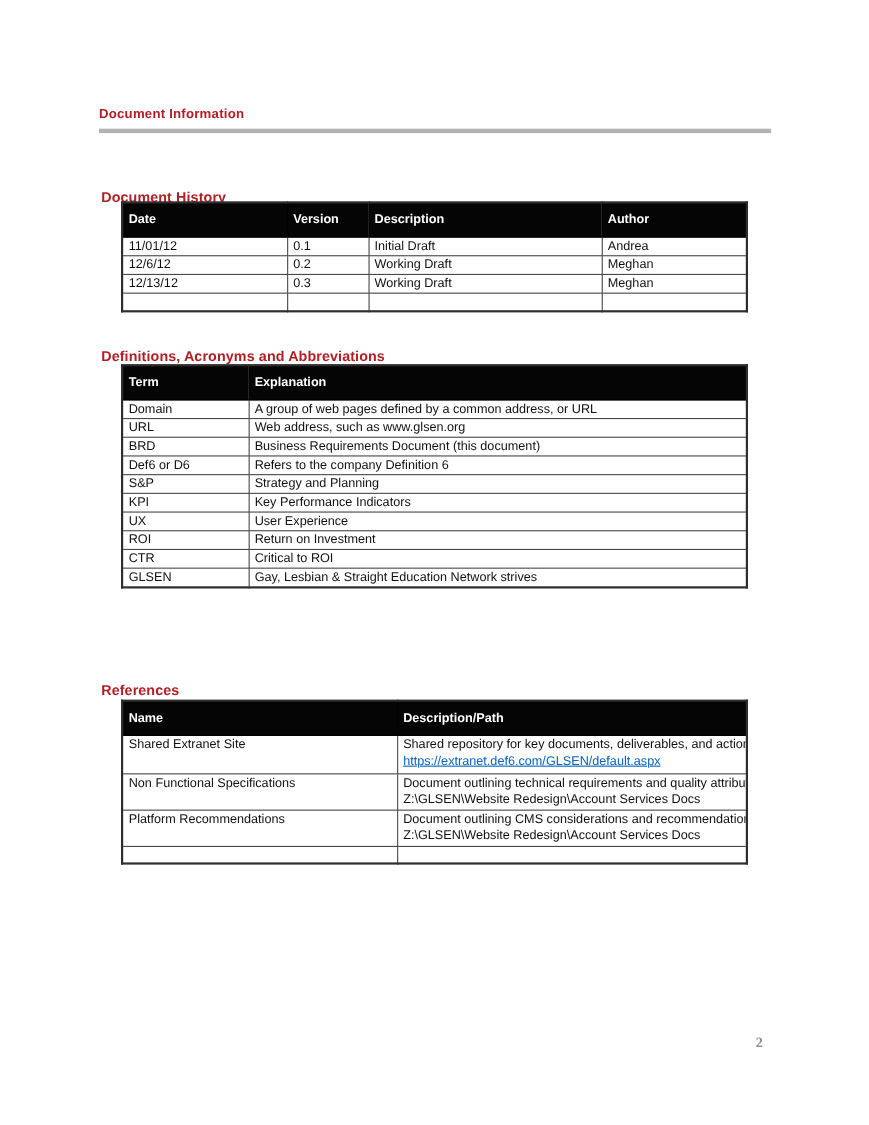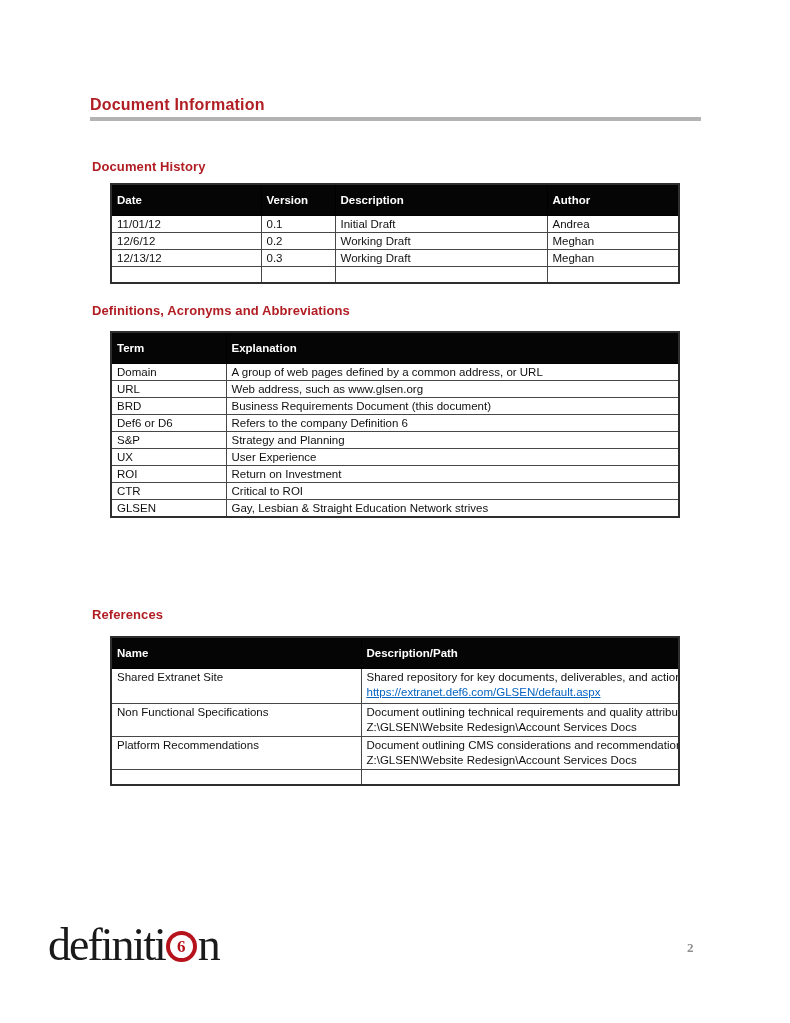--- a/index.html
+++ b/index.html
@@ -7,24 +7,24 @@
     --border:#474747; --link:#0563C1; --pg:#8F8F8F; --logo-red:#B5121B; --ink:#1A1A1A;
   }
   *{box-sizing:border-box; margin:0; padding:0;}
   html,body{background:#fff;}
   .page{
     position:relative; width:790px; height:1023px; background:#ffffff; overflow:hidden;
     font-family:"Liberation Sans", sans-serif; color:#141414;
   }
   .h1{
     position:absolute; left:90px; top:96px;
-    font-size:16px; font-weight:bold; color:var(--red); letter-spacing:.2px;
+    font-size:12px; font-weight:bold; color:var(--red); letter-spacing:.2px;
   }
   .rule{position:absolute; left:90px; top:117px; width:611px; height:4px; background:var(--rule);}
-  .h2{position:absolute; font-size:13px; font-weight:bold; color:var(--red); letter-spacing:.1px;}
+  .h2{position:absolute; font-size:13px; font-weight:bold; color:var(--red); letter-spacing:.1px;margin-top:13px;}
   .h2-history{left:92px; top:159px;}
   .h2-defs{left:92px; top:303px;}
   .h2-refs{left:92px; top:607px;}
 
   table.tbl{
     position:absolute; left:110px; width:568px;
     border-collapse:collapse; table-layout:fixed;
     font-size:11.5px; line-height:14px; color:#111;
     border:2px solid #2e2e2e;
   }
@@ -147,20 +147,24 @@
         </tr>
         <tr>
           <td>Def6 or D6</td>
           <td>Refers to the company Definition 6</td>
         </tr>
         <tr>
           <td>S&amp;P</td>
           <td>Strategy and Planning</td>
         </tr>
         <tr>
+          <td>KPI</td>
+          <td>Key Performance Indicators</td>
+        </tr>
+        <tr>
           <td>UX</td>
           <td>User Experience</td>
         </tr>
         <tr>
           <td>ROI</td>
           <td>Return on Investment</td>
         </tr>
         <tr>
           <td>CTR</td>
           <td>Critical to ROI</td>
@@ -203,16 +207,15 @@
             <div>Z:\GLSEN\Website Redesign\Account Services Docs</div>
           </td>
         </tr>
         <tr class="empty">
           <td></td>
           <td></td>
         </tr>
       </tbody>
   </table>
 
-  <div class="logo"><span>definiti</span><span class="logo-six"><span class="logo-six-inner">6</span></span><span>n</span></div>
 
   <div class="pagenum">2</div>
 </div>
 
 </body></html>

